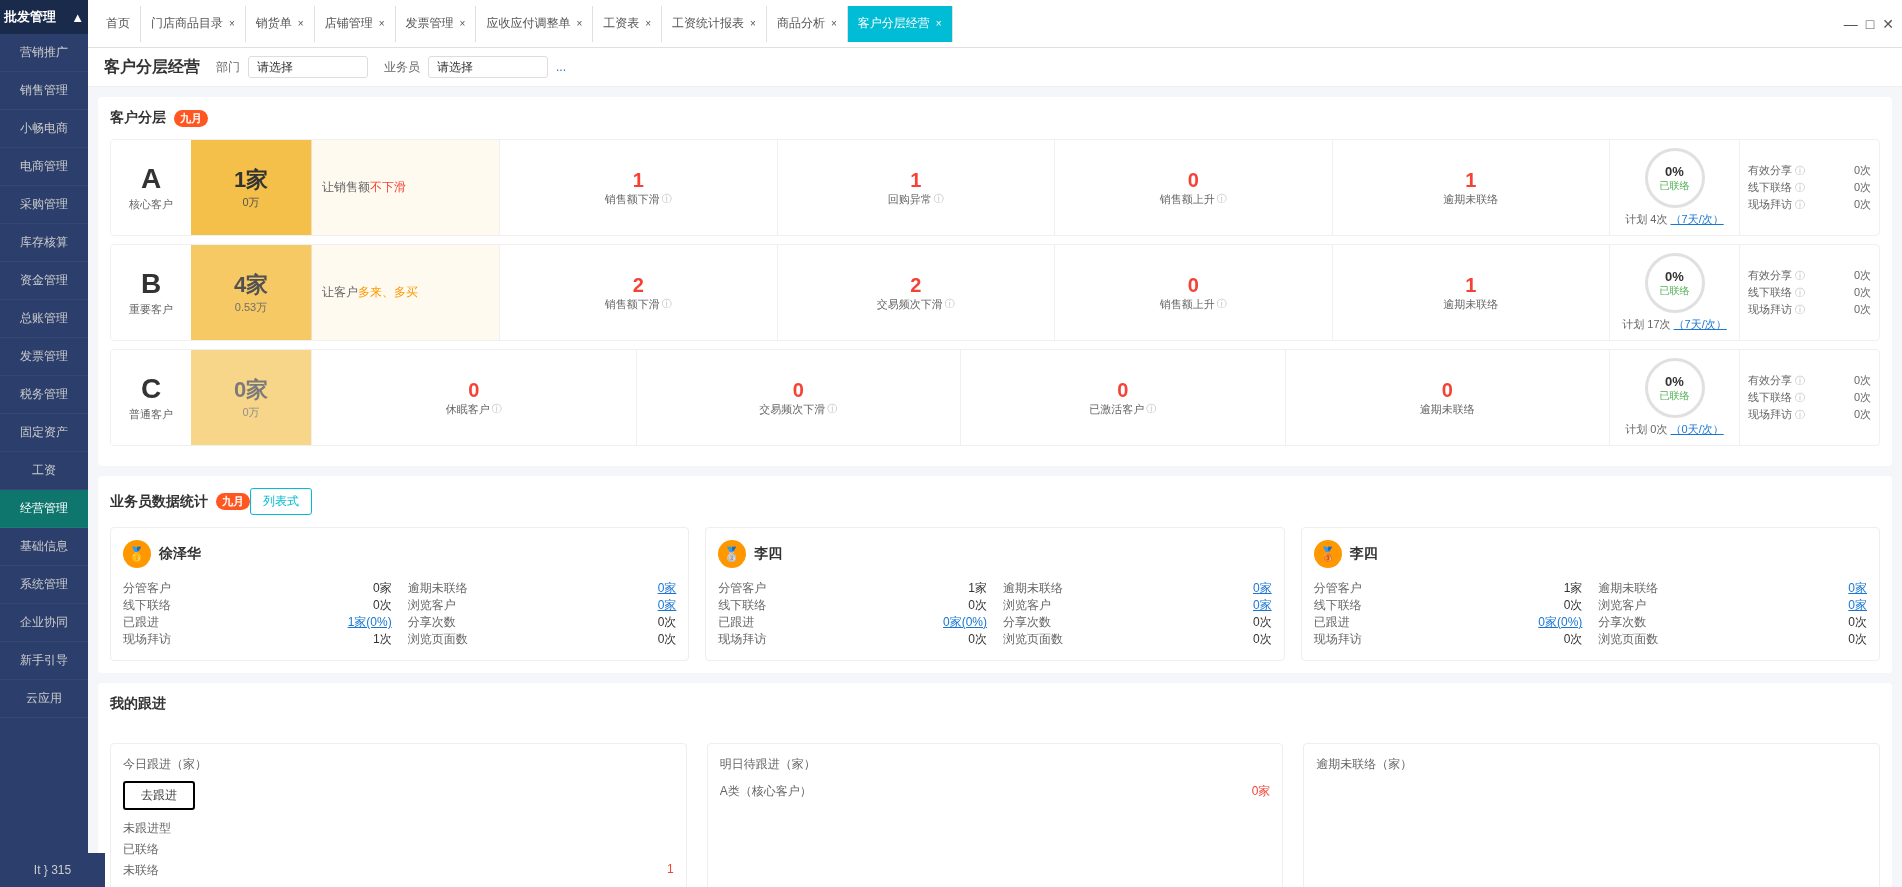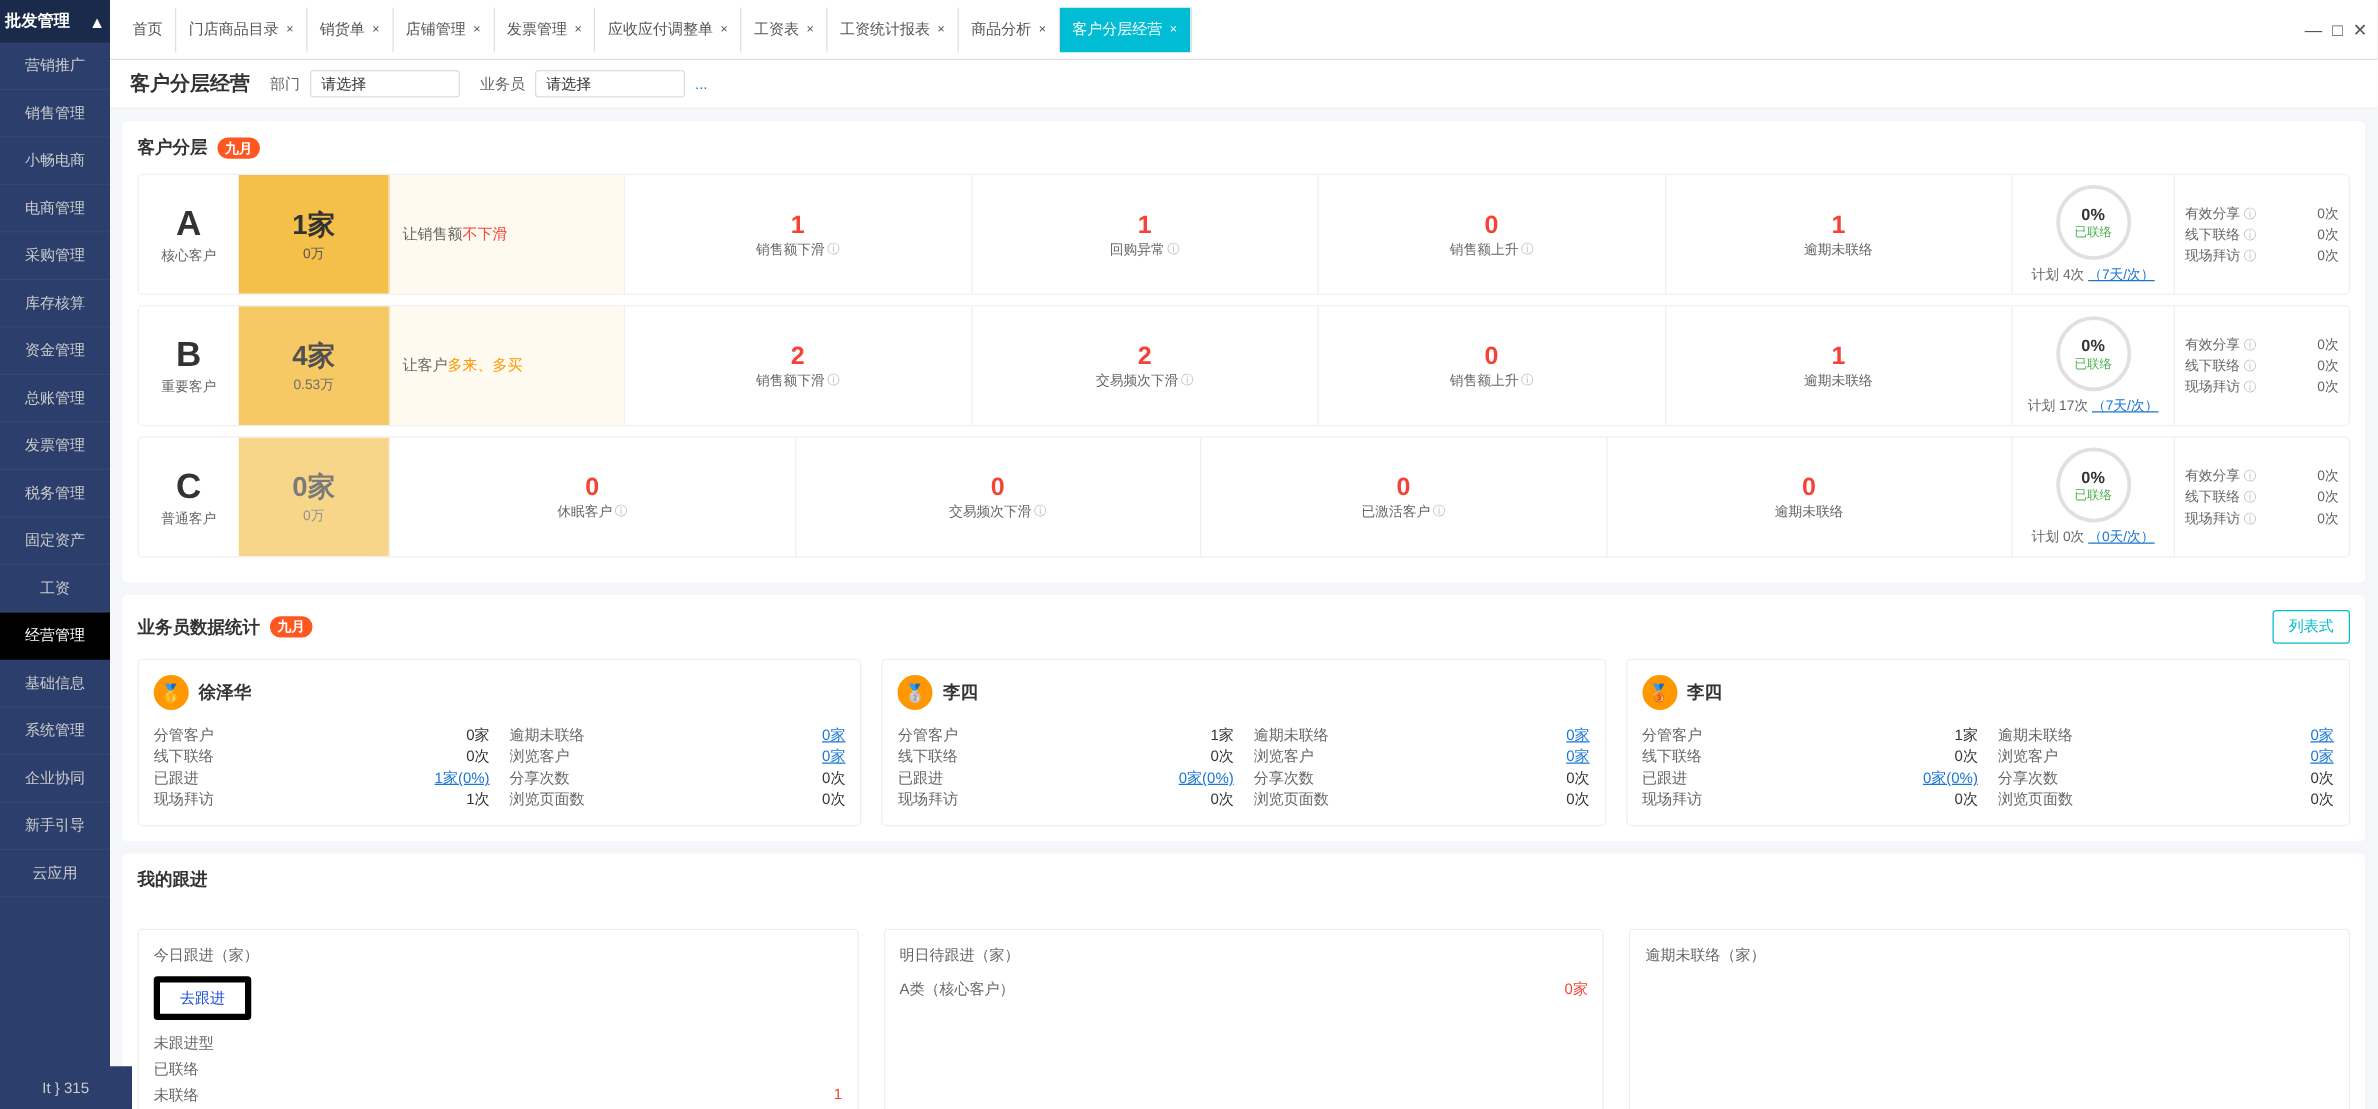--- a/index.html
+++ b/index.html
@@ -29,21 +29,21 @@
       cursor: pointer;
     }
     .sidebar-item {
       padding: 10px 4px;
       text-align: center;
       font-size: 12px;
       color: #ccc;
       cursor: pointer;
       border-bottom: 1px solid rgba(255,255,255,0.05);
     }
-    .sidebar-item.active { background: #000000; color: #fff; }
+    .sidebar-item.active { background: #0f766e; color: #fff; }
     .sidebar-bottom {
       margin-top: auto;
       padding: 10px;
       text-align: center;
       color: #aaa;
       cursor: pointer;
     }
 
     
     .main-area {
@@ -255,23 +255,22 @@
       justify-content: center;
       padding: 8px;
       border-left: 1px solid #f0f0f0;
       gap: 2px;
     }
     .side-stat { font-size: 11px; color: #666; display: flex; justify-content: space-between; }
 
     
     .biz-section-header {
       display: flex;
-      justify-content: space-between;
-      align-items: center;
-      gap: 42px;
+      justify-content: flex-start;
+      align-items: center;
     }
     .list-btn {
       border: 1px solid #00bcd4;
       color: #00bcd4;
       background: #fff;
       padding: 4px 12px;
       border-radius: 3px;
       cursor: pointer;
       font-size: 12px;
     }
@@ -323,22 +322,22 @@
     .followup-col {
       flex: 1;
       border: 1px solid #eee;
       border-radius: 4px;
       padding: 12px;
       margin-right: 8px;
     }
     .followup-col:last-child { margin-right: 0; }
     .followup-col-title { font-size: 12px; color: #666; margin-bottom: 8px; }
     .followup-btn {
-      border: 5px solid #000000;
-      color: #1d4ed8;
+      border: 2px solid #000000;
+      color: #404040;
       background: #fff;
       padding: 4px 16px;
       border-radius: 3px;
       cursor: pointer;
       font-size: 12px;
       margin-bottom: 8px;
     }
     .followup-row { display: flex; justify-content: space-between; font-size: 12px; color: #333; padding: 2px 0; }
     .followup-label { color: #666; }
     .followup-num { color: #f44336; }

